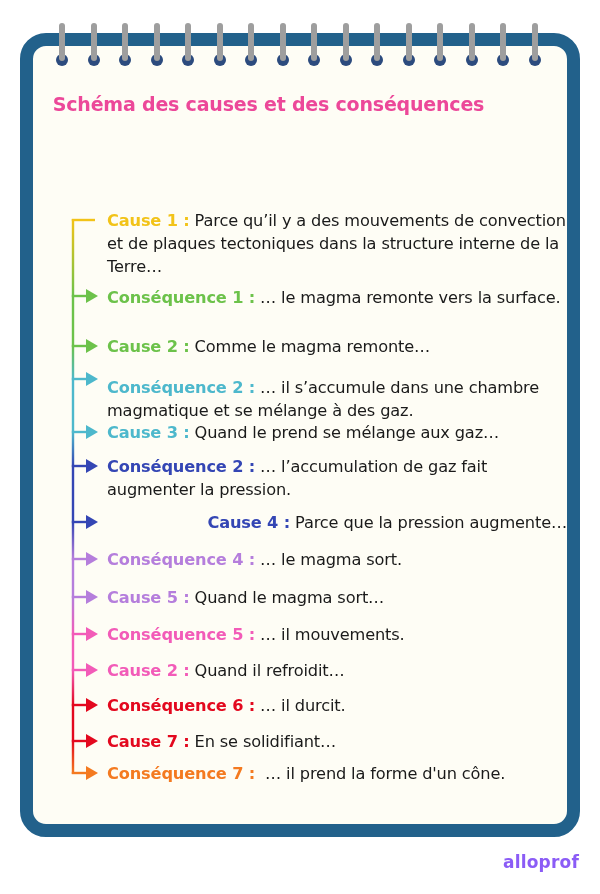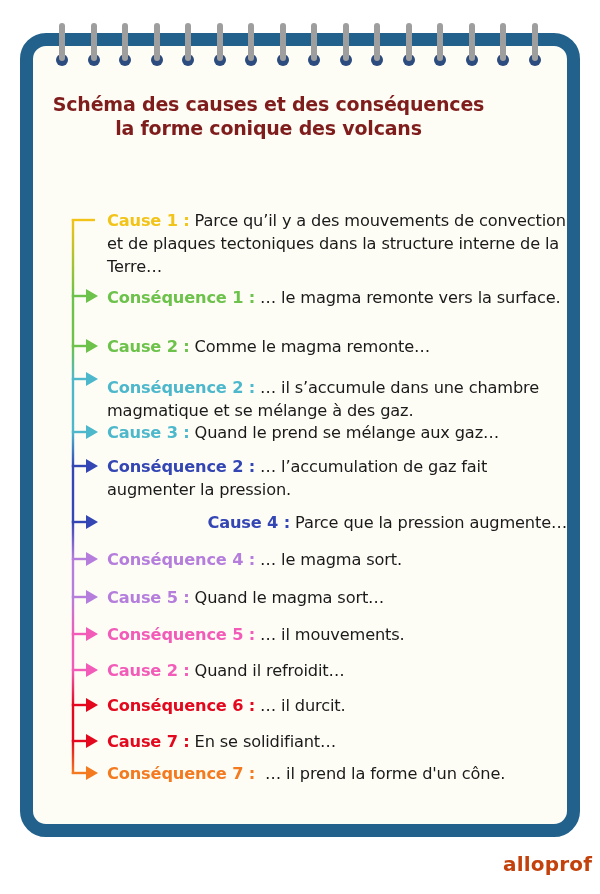--- a/index.html
+++ b/index.html
@@ -30,41 +30,41 @@
       border-radius: 50%; background: #2C4B7E; z-index: 0;
     }
     .ring .bar { z-index: 1; }
 
     .title {
       position: absolute; left: 33px; top: 92px; width: 471px;
       text-align: center;
       font-weight: bold;
       font-size: 19px;
       line-height: 24px;
-      color: #7f1d1d;
+      color: #ec4899;
       letter-spacing: -0.2px;
     }
     .title div { white-space: nowrap; }
 
     .flow-svg { position: absolute; left: 0; top: 0; width: 600px; height: 894px; pointer-events: none; }
 
     .item {
       position: absolute;
       left: 107px;
       width: 460px;
       font-size: 16.2px;
       line-height: 23px;
       color: #1a1a1a;
       letter-spacing: -0.15px;
     }
     .item .label { font-weight: bold; }
 
     .logo {
       position: absolute; left: 503px; top: 852px;
-      font-size: 20px; font-weight: bold; color: #c2410c;
+      font-size: 17px; font-weight: bold; color: #8b5cf6;
       letter-spacing: 0.2px;
     }
   </style>
 </head>
 <body>
 
 <div class="notebook"></div>
 
 <div class="rings" id="rings">
     <div class="ring" style="left: 56px;">
@@ -128,21 +128,20 @@
       <div class="bar" style="background: rgb(158, 158, 158);"></div>
     </div>
     <div class="ring" style="left: 528.5px;">
       <div class="hole" style="background: rgb(44, 75, 126);"></div>
       <div class="bar" style="background: rgb(158, 158, 158);"></div>
     </div>
   </div>
 
 <div class="title">
   <div>Schéma des causes et des conséquences</div>
-  <div>la forme conique des volcans</div>
 </div>
 
 <svg class="flow-svg" id="flow" xmlns="http://www.w3.org/2000/svg" width="600" height="894" viewBox="0 0 600 894">
   <defs>
     <linearGradient id="lineGrad" x1="0" y1="220" x2="0" y2="773" gradientUnits="userSpaceOnUse">
         <stop offset="0.000" stop-color="#F2C318"></stop>
         <stop offset="0.137" stop-color="#6CC24A"></stop>
         <stop offset="0.228" stop-color="#6CC24A"></stop>
         <stop offset="0.288" stop-color="#4DB8CC"></stop>
         <stop offset="0.383" stop-color="#4DB8CC"></stop>

